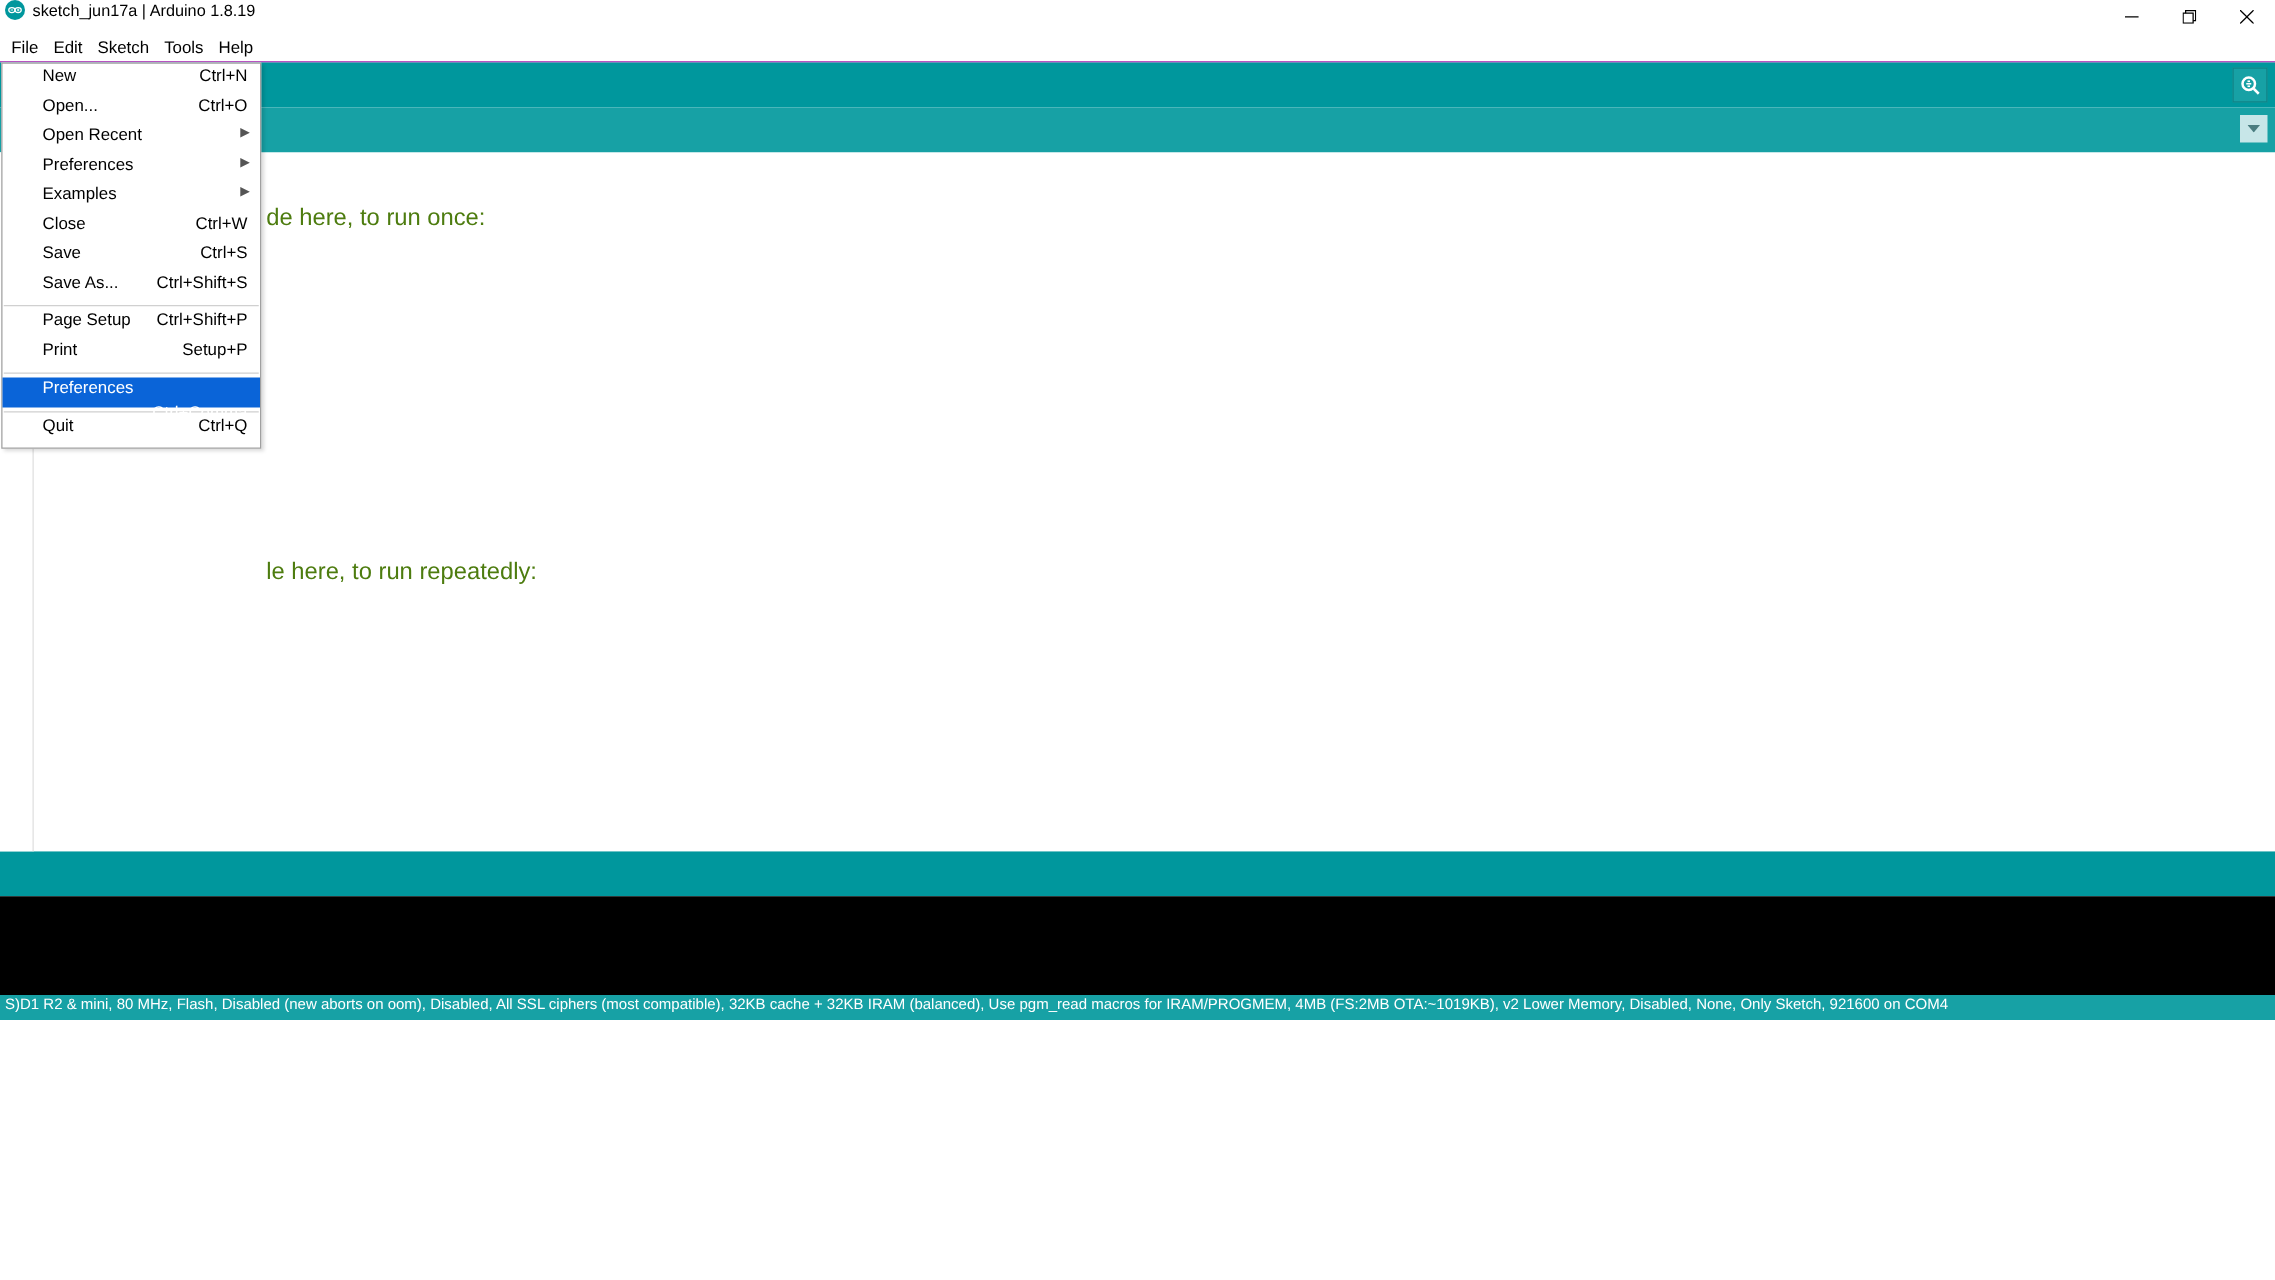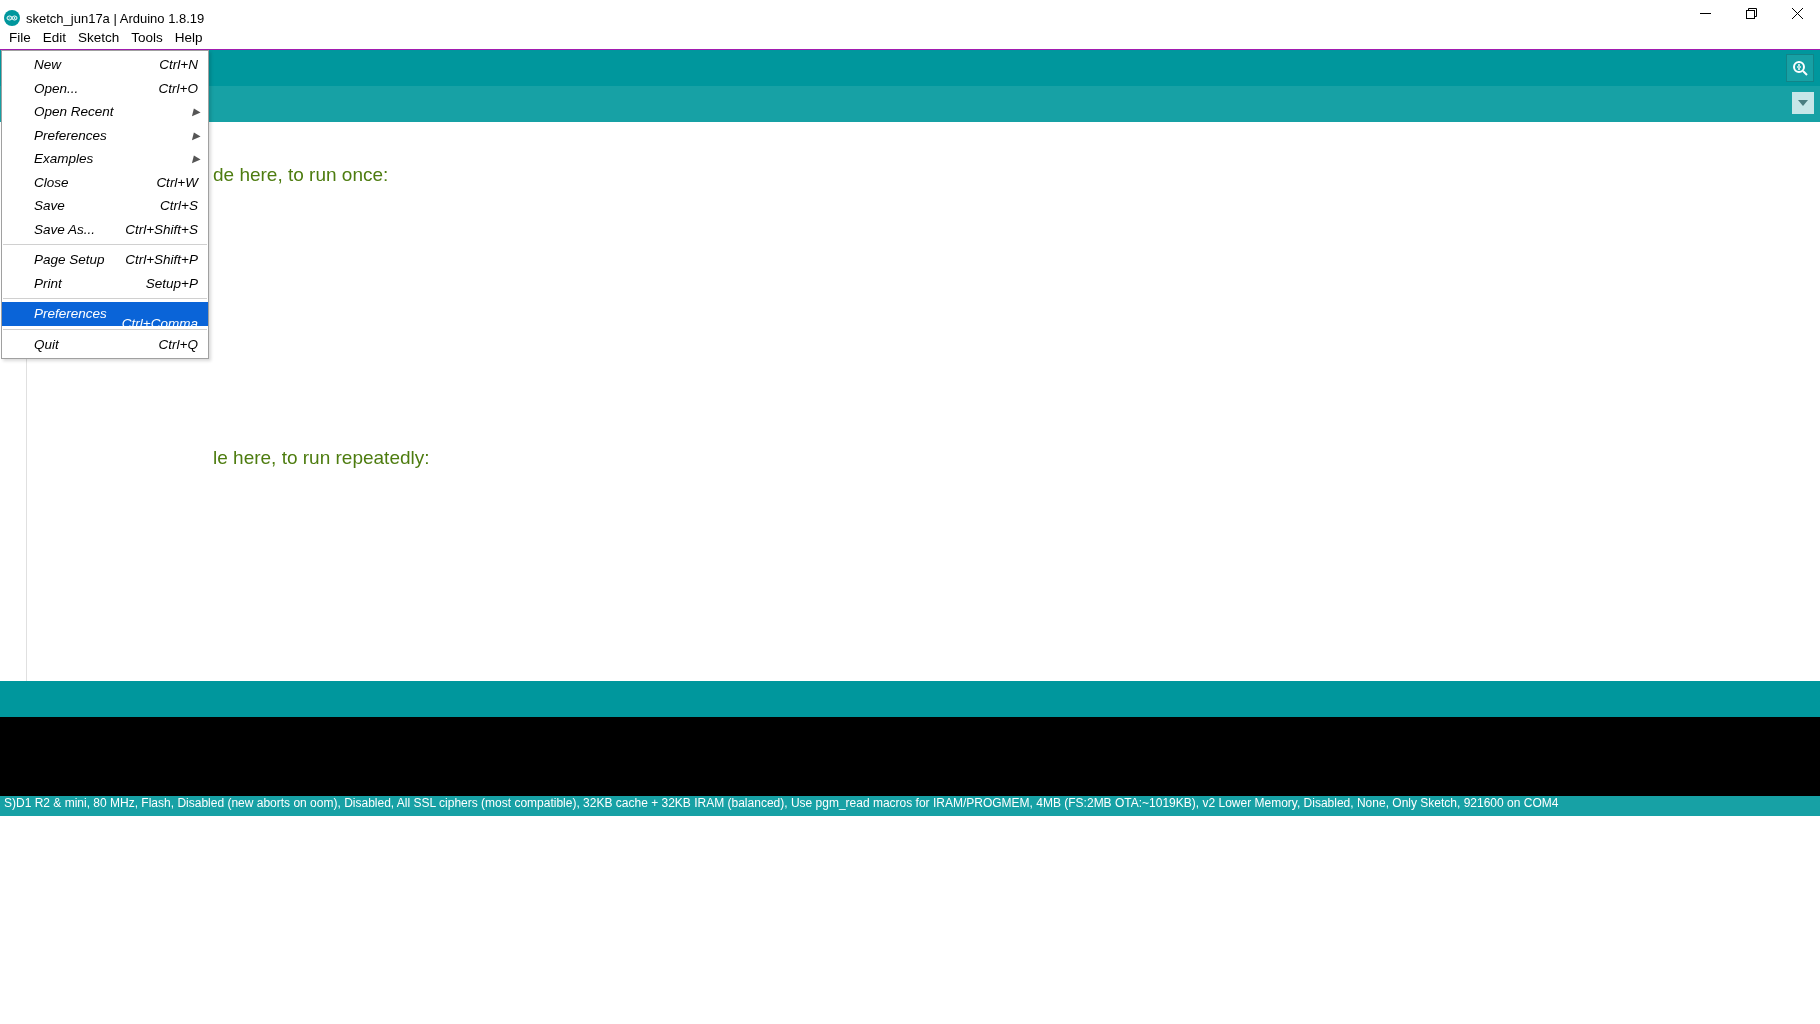--- a/index.html
+++ b/index.html
@@ -1,17 +1,17 @@
 <!DOCTYPE html>
 <html><head>
 <meta charset="utf-8">
 <style>
 * { box-sizing: border-box; margin: 0; padding: 0; font-family: "Segoe UI", Arial, sans-serif; }
 html, body { width: 1820px; height: 1024px; overflow: hidden; background: #fff; }
-.titlebar { height: 26px; background: #fff; display: flex; align-items: flex-end; justify-content: space-between; padding-left: 4px; }
+.titlebar { height: 26px; background: #fff; display: flex; align-items: flex-start; justify-content: space-between; padding-left: 4px; }
 .titlebar-left { display: flex; align-items: center; gap: 6px; }
 .arduino-logo { width: 16px; height: 16px; border-radius: 50%; background: #00979d; display: flex; align-items: center; justify-content: center; }
 .arduino-logo svg { width: 12px; height: 12px; }
 .titlebar-title { font-size: 13px; color: #000; }
 .window-controls { display: flex; }
 .win-btn { width: 46px; height: 26px; display: flex; align-items: center; justify-content: center; }
 .win-btn svg { stroke: #000; stroke-width: 1; fill: none; }
 .menubar { height: 24px; background: #fff; display: flex; align-items: center; padding-left: 3px; font-size: 13.5px; color: #000; border-bottom: 1px solid #a21caf; }
 .menubar-item { padding: 2px 6px; cursor: default; }
 .toolbar { height: 36px; background: #00979d; position: relative; }
@@ -23,21 +23,21 @@
 .editor { position: relative; height: 559px; background: #fff; }
 .gutter { position: absolute; left: 0; top: 0; width: 27px; height: 100%; background: #fff; border-right: 1px solid #e0e0e0; }
 .code { position: absolute; left: 33px; top: 6px; font-family: "Consolas", "Menlo", monospace; font-size: 19px; color: #4d7c0f; white-space: pre; line-height: 18.9px; }
 .code .line2 { padding-left: 180px; }
 .status-strip { height: 36px; background: #00979d; }
 .console { height: 79px; background: #000; }
 .statusbar { height: 20px; background: #17a1a5; color: #fff; font-size: 12px; display: flex; align-items: flex-start; padding: 0 4px; white-space: nowrap; overflow: hidden; }
 
 
 .dropdown { position: absolute; left: 1px; top: 50px; width: 208px; background: #fff; border: 1px solid #a0a0a0; box-shadow: 2px 2px 3px rgba(0,0,0,0.15); z-index: 100; padding: 2px 0; }
-.menu-row { display: flex; align-items: center; height: 23.5px; padding: 0 10px 0 32px; font-size: 13.5px; color: #000; position: relative; cursor: default; font-style: italic; }
+.menu-row { display: flex; align-items: flex-start; height: 23.5px; padding: 0 10px 0 32px; font-size: 13.5px; color: #000; position: relative; cursor: default; }
 .menu-row.highlighted { background: #0a64d8; color: #fff; }
 .menu-label { flex: 1; }
 .menu-shortcut { font-size: 13.5px; }
 .menu-row.highlighted .menu-shortcut { color: #fff; margin-top: 20px; }
 .menu-sep { height: 1px; background: #d0d0d0; margin: 3px 1px; }
 .submenu-arrow { position: absolute; right: 8px; font-size: 10px; color: #555; }
 </style>
 </head>
 <body>
 

